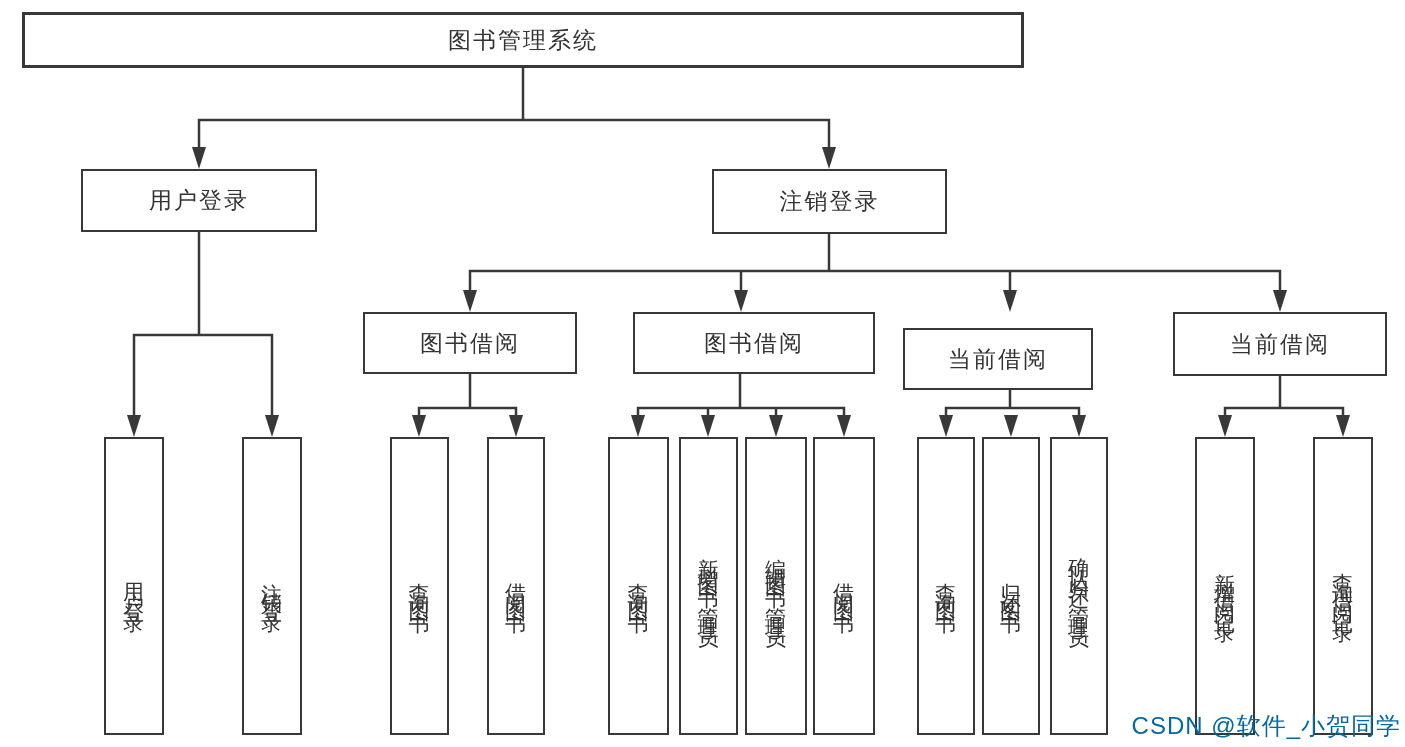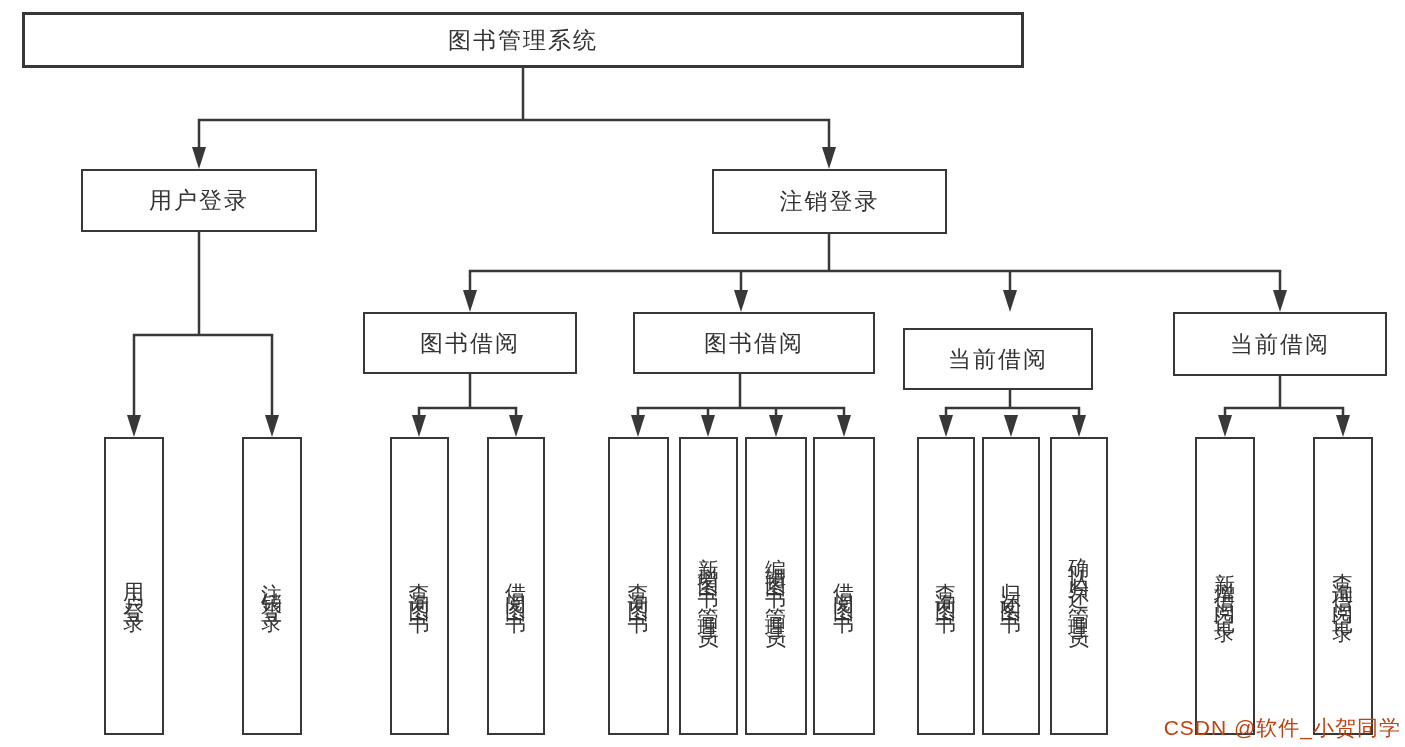--- a/index.html
+++ b/index.html
@@ -40,22 +40,22 @@
     text-orientation: mixed;
     letter-spacing: 10px;
     font-size: 21px;
     white-space: normal;
     line-height: 1;
   }
   #watermark {
     position: absolute;
     right: 4px;
     bottom: 5px;
-    color: #c2410c;
-    font-size: 21px;
+    color: #0369a1;
+    font-size: 24px;
     letter-spacing: 1px;
     z-index: 10;
   }
 </style>
 </head>
 <body>
 
 <div id="canvas">
 
   <svg id="wires" viewBox="0 0 1405 747" xmlns="http://www.w3.org/2000/svg">

